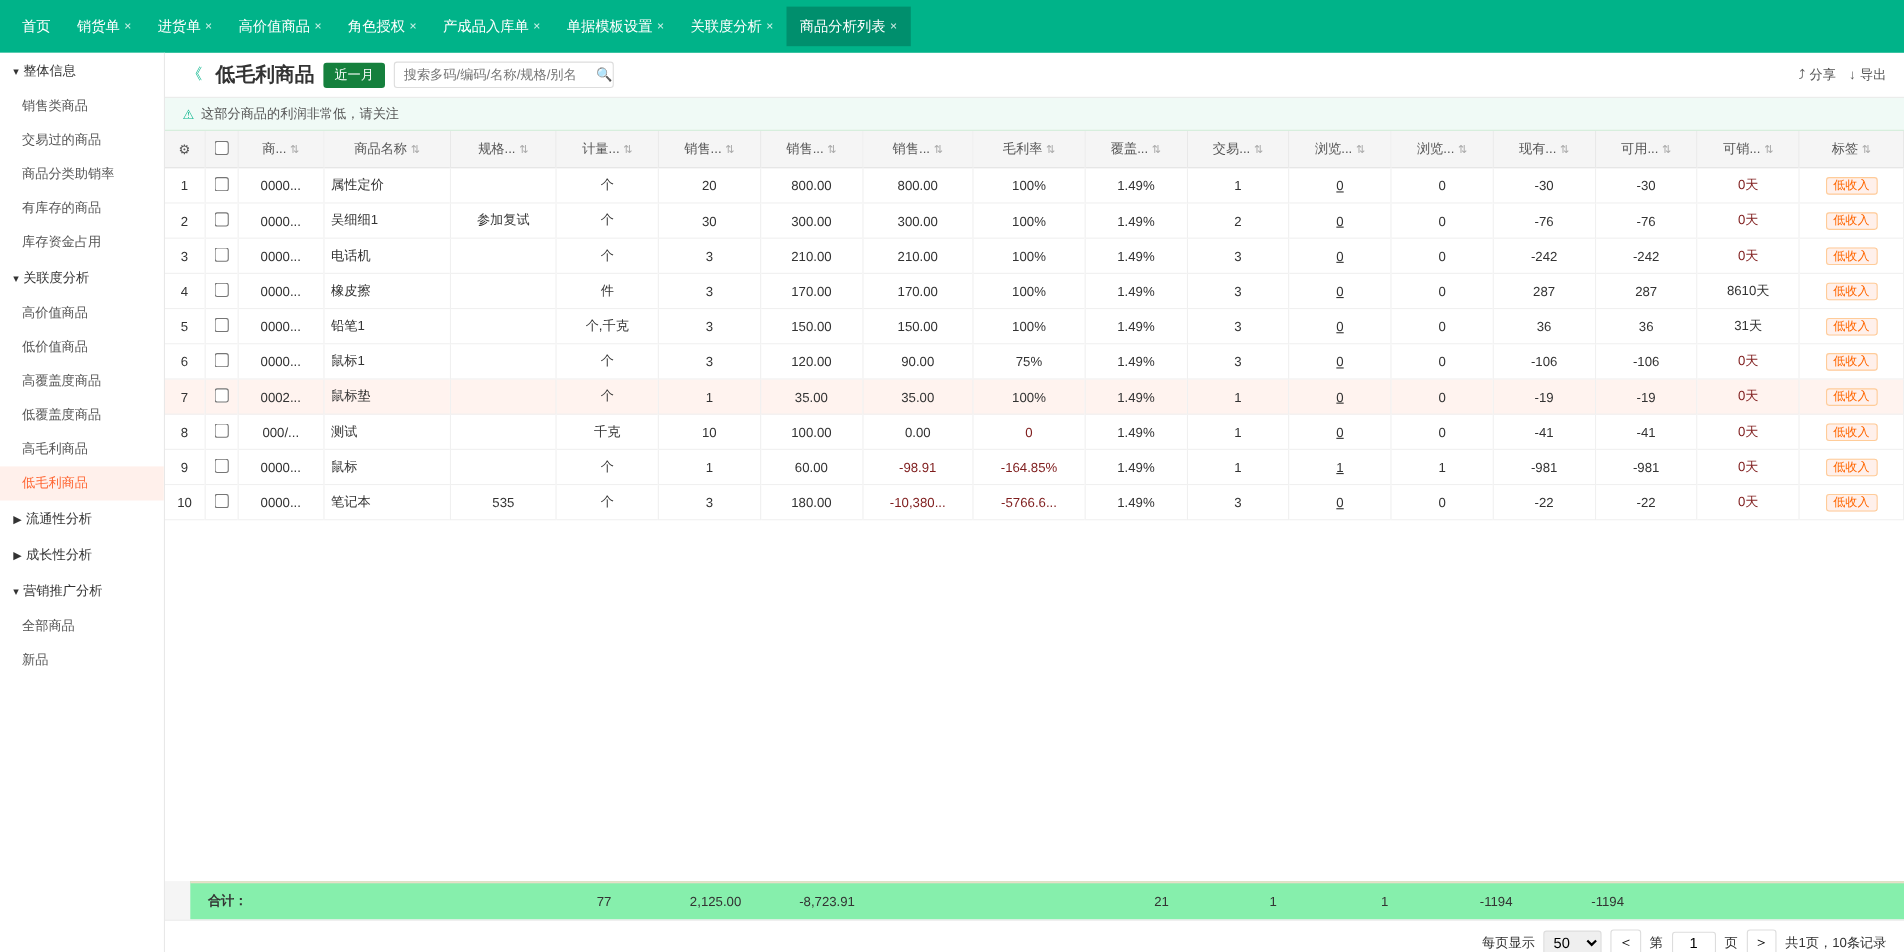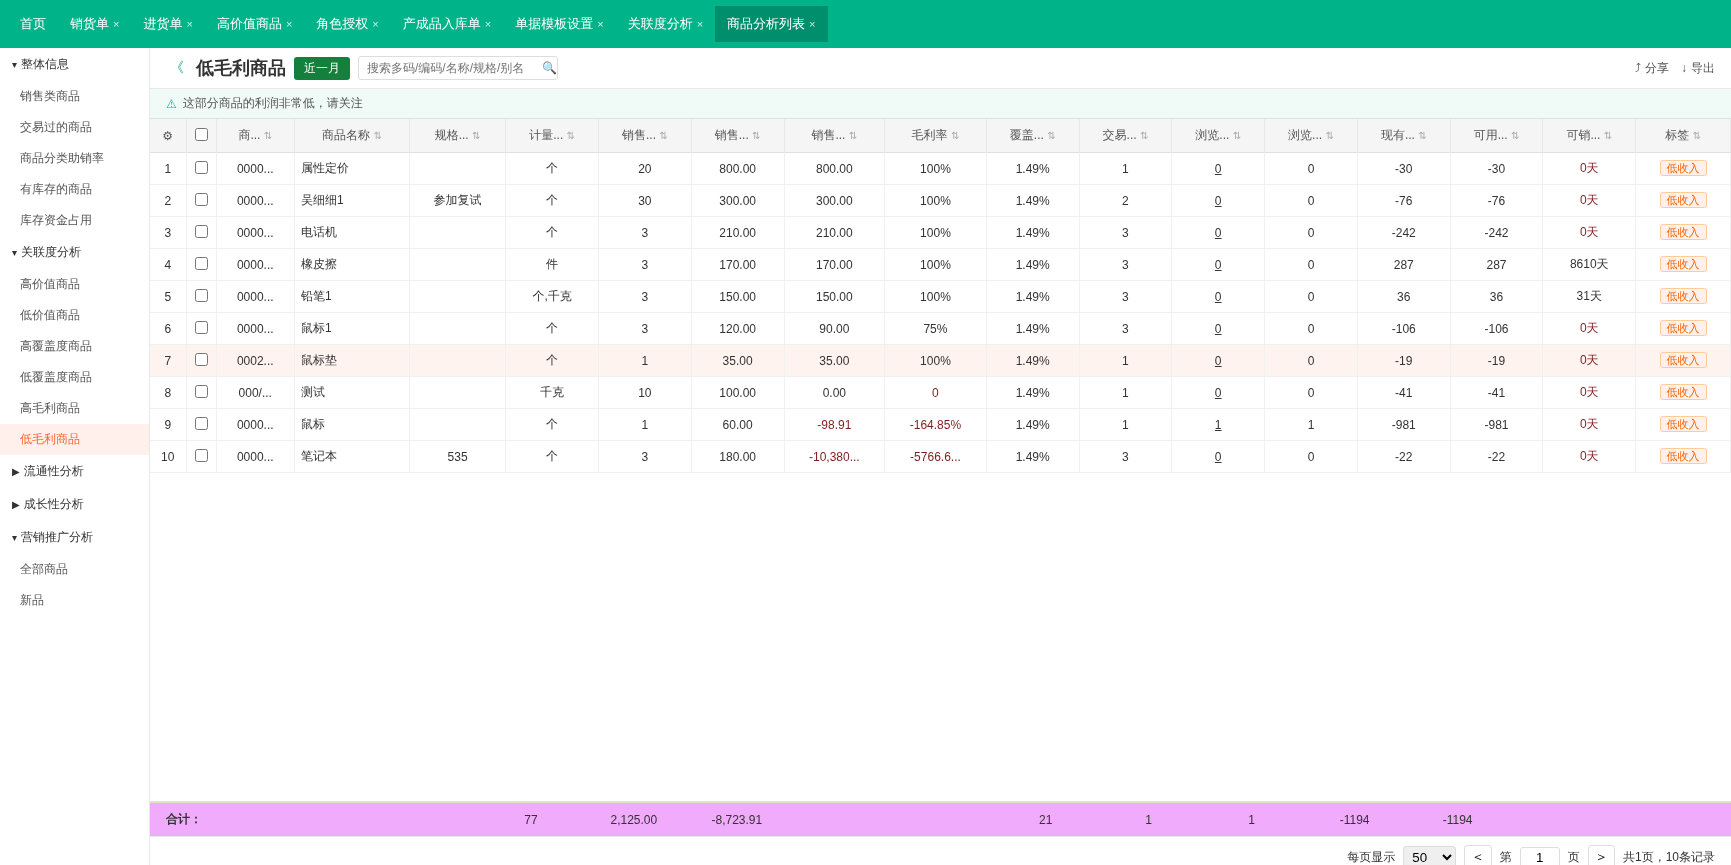--- a/index.html
+++ b/index.html
@@ -166,27 +166,28 @@
       background: #fff0eb; 
       color: #ff6600; 
       border: 1px solid #ffcc99;
       border-radius: 3px;
       padding: 1px 6px;
       font-size: 11px;
     }
     
     
     .table-footer {
-      background: #f0abfc;
+      background: #86efac;
       border-top: 2px solid #e8dfc8;
       display: flex;
       align-items: center;
       padding: 8px 16px;
       font-size: 12px;
       gap: 0;
+      margin-left: 23px;
     }
     .footer-label { font-weight: bold; margin-right: 20px; }
     
     
     .pagination {
       display: flex;
       align-items: center;
       justify-content: flex-end;
       padding: 8px 16px;
       background: #fff;

